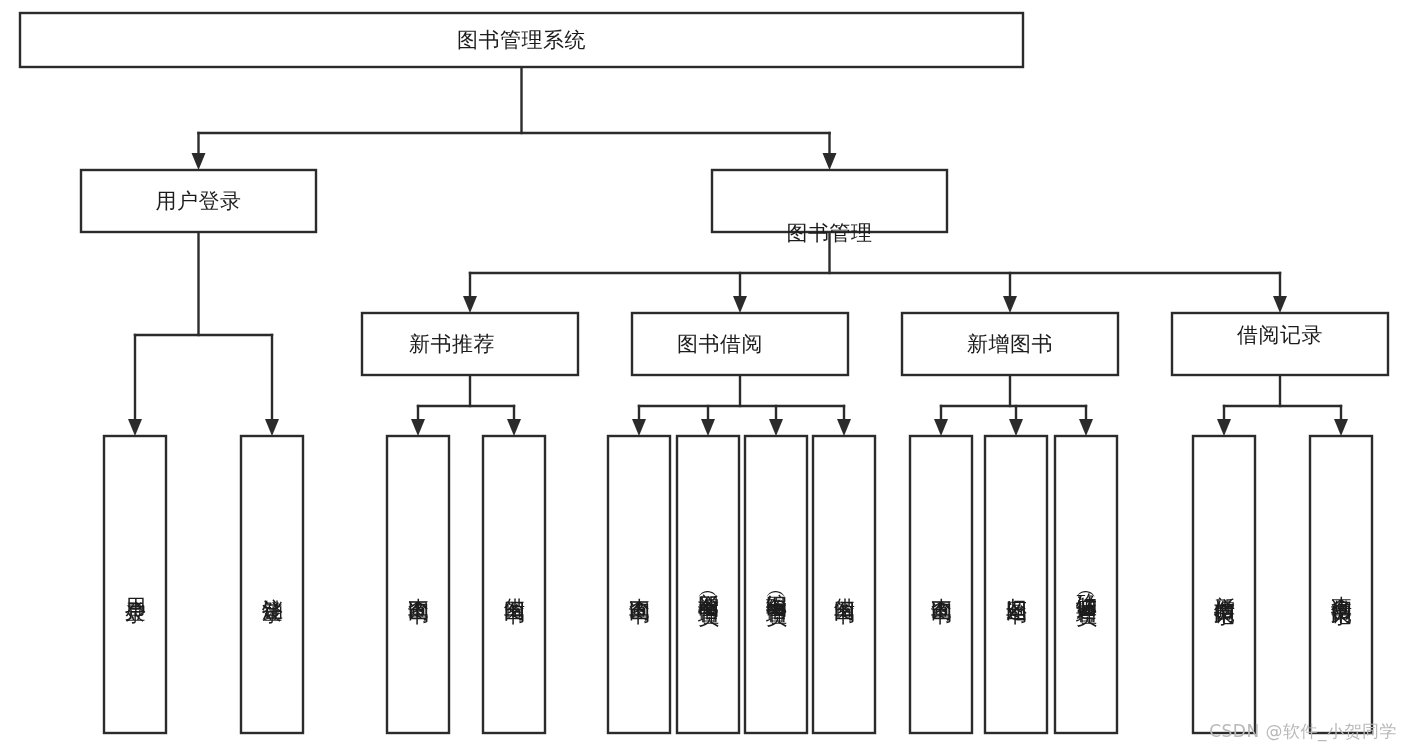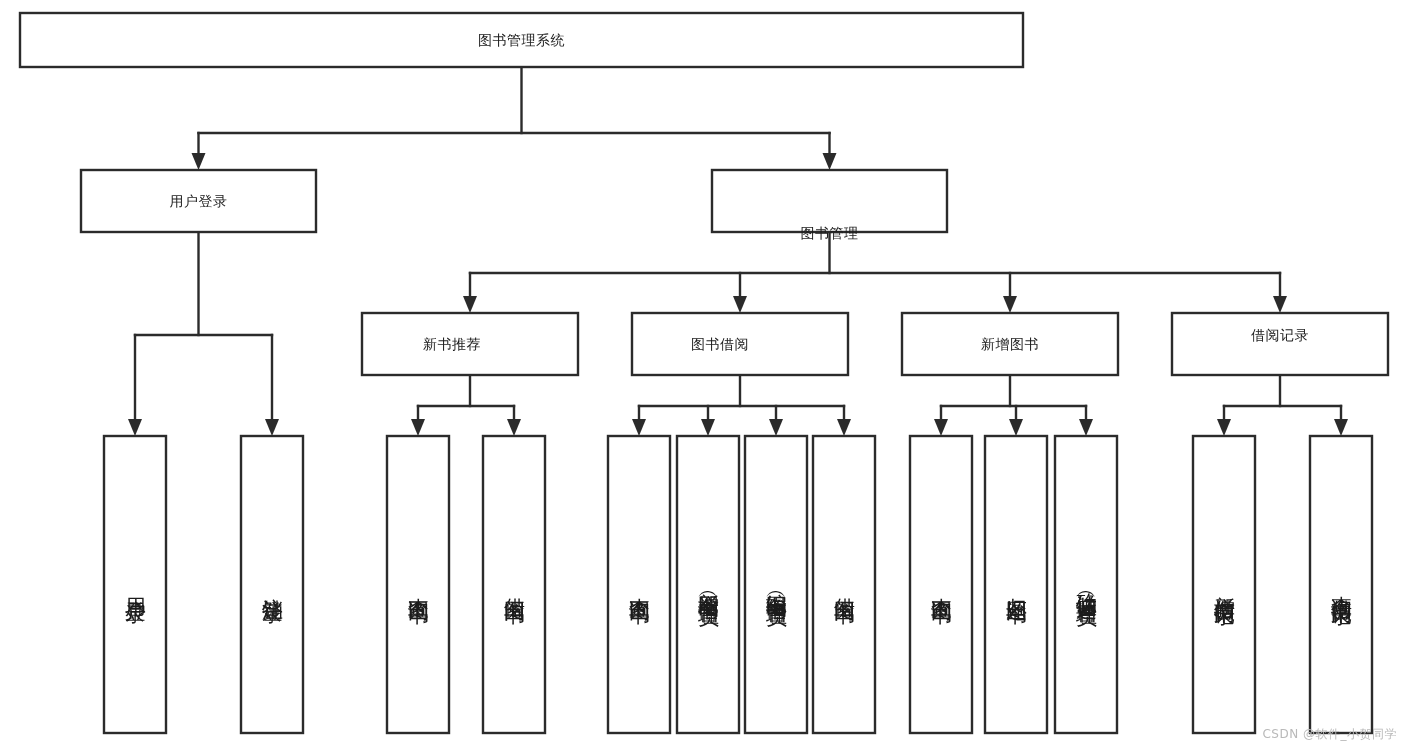--- a/index.html
+++ b/index.html
@@ -47,38 +47,38 @@
     display: flex;
     align-items: center;
     justify-content: center;
     color: #1c1c1c;
     font-family: "DejaVu Sans", "Liberation Sans", sans-serif;
     white-space: nowrap;
     pointer-events: none;
     letter-spacing: 0.5px;
   }
   .node-label.horizontal {
-    font-size: 14px;
+    font-size: 21px;
     line-height: 1;
   }
   .node-label.vertical {
     writing-mode: vertical-rl;
     text-orientation: upright;
     white-space: normal;
     font-size: 21px;
     line-height: 1.18;
     letter-spacing: 2px;
     align-items: center;
     justify-content: center;
   }
   .watermark {
     position: absolute;
     right: 8px;
     bottom: 4px;
-    font-size: 12px;
+    font-size: 17px;
     color: #b9b9b9;
     font-family: "DejaVu Sans", "Liberation Sans", sans-serif;
     letter-spacing: 0.5px;
     pointer-events: none;
     user-select: none;
   }
 </style>
 </head>
 <body>
 

